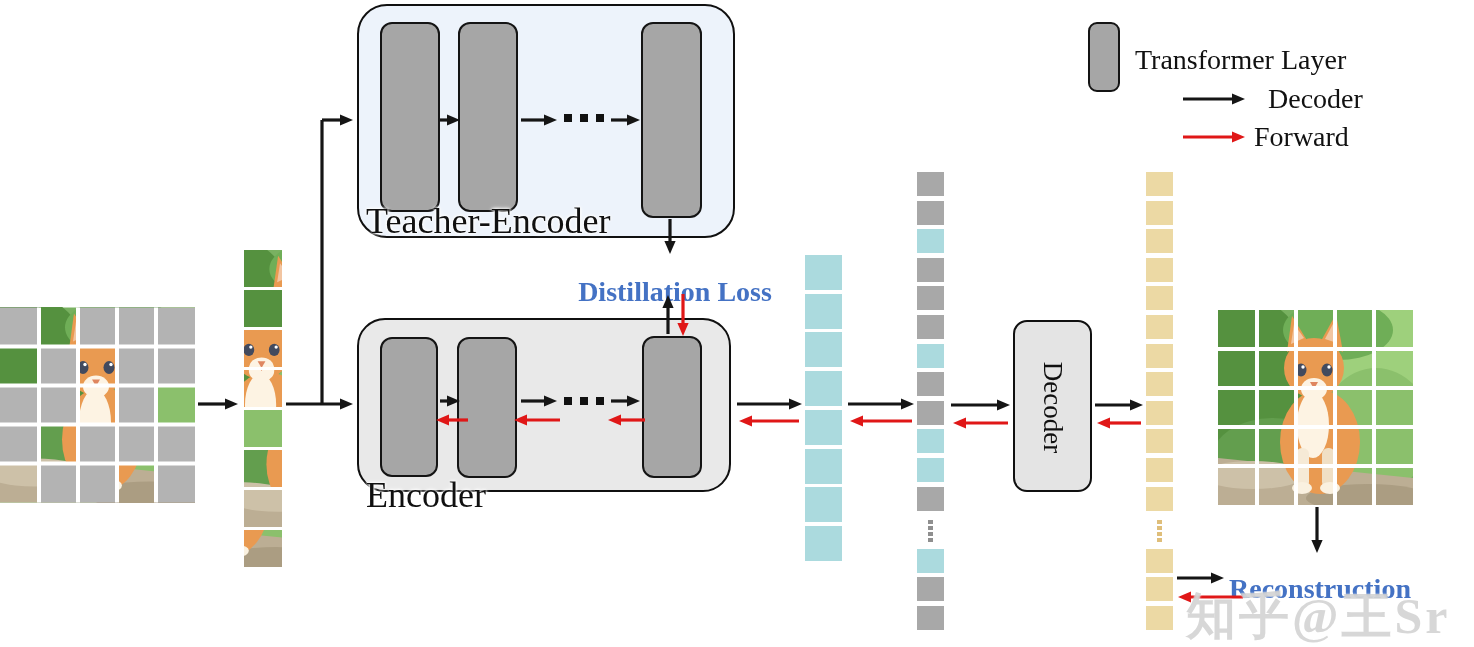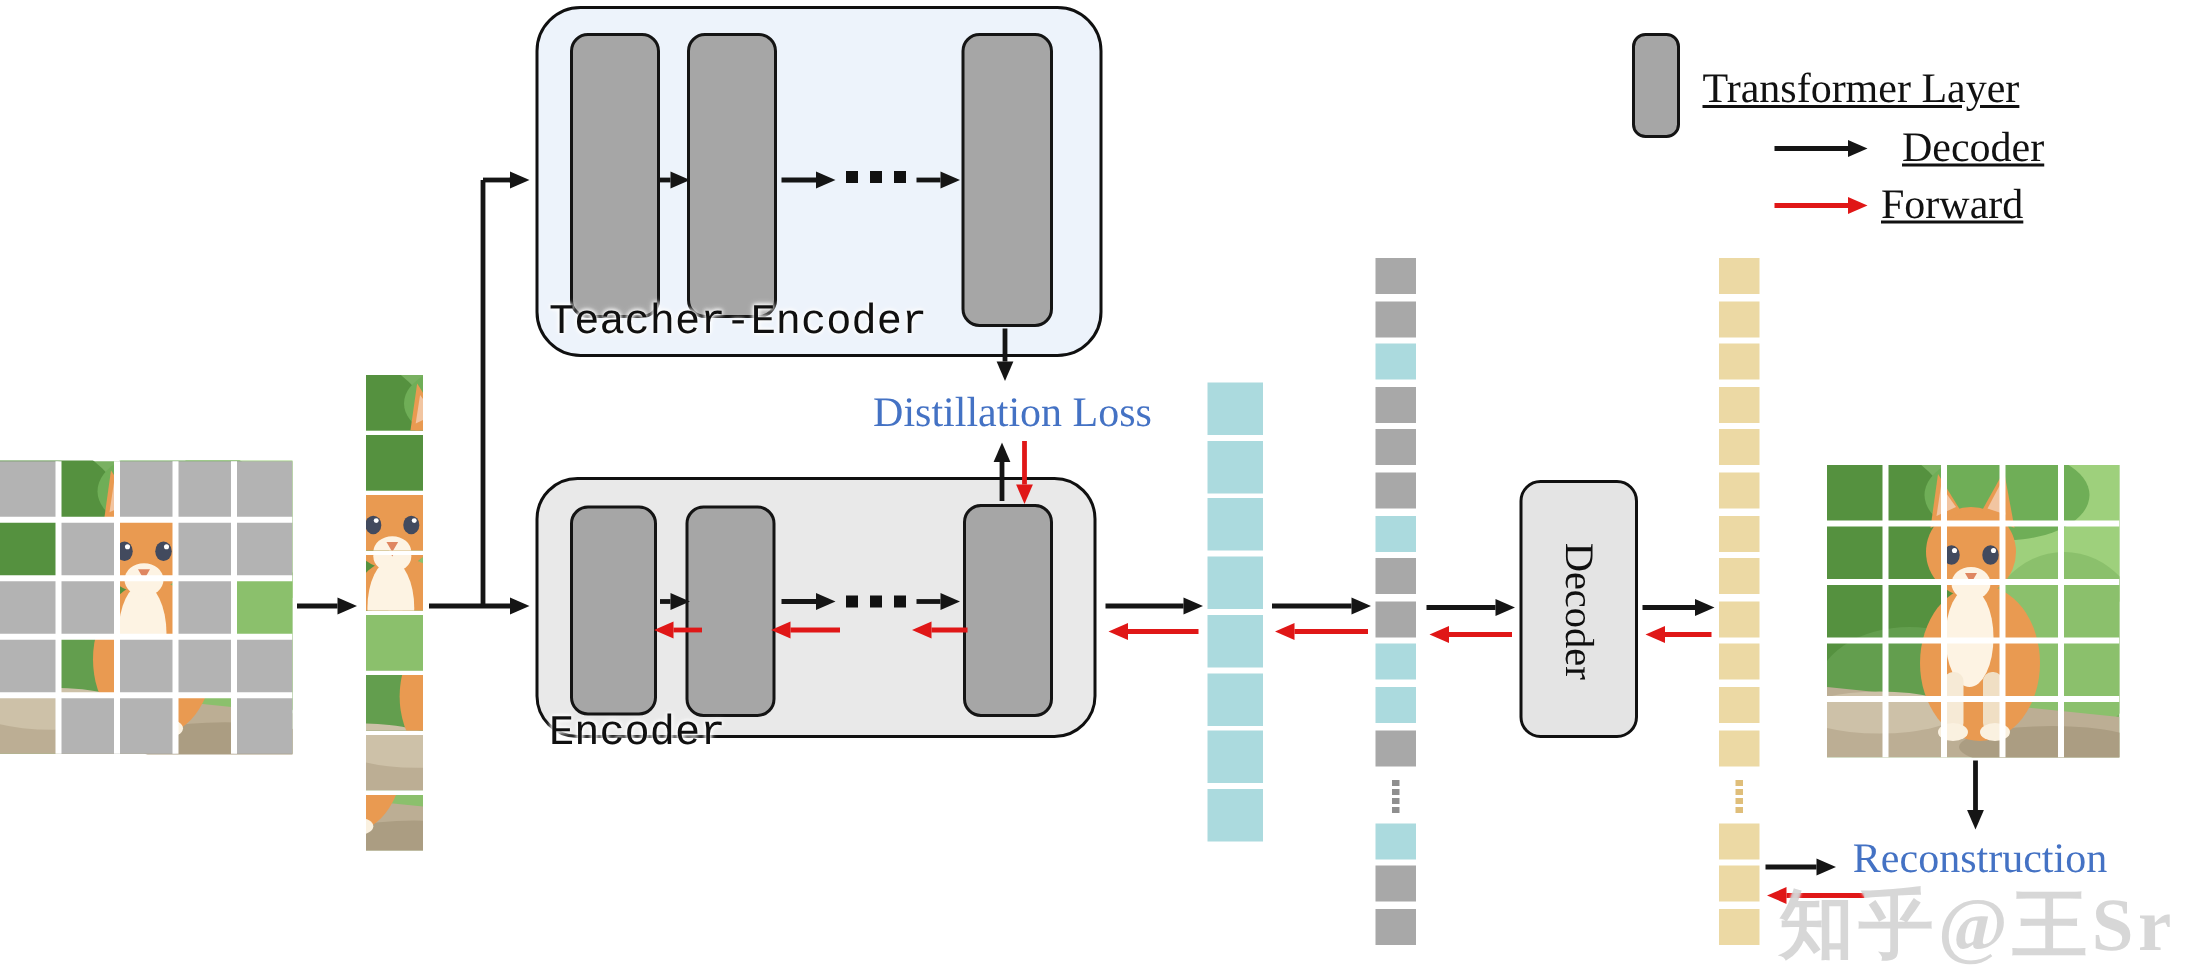--- a/index.html
+++ b/index.html
@@ -3,24 +3,24 @@
 <meta charset="utf-8">
 <style>
   html,body{margin:0;padding:0;background:#fff;}
   .canvas{position:relative;width:1474px;height:647px;background:#fff;overflow:hidden;
           font-family:"Liberation Serif", serif;}
   .abs{position:absolute;}
   
   .modbox{position:absolute;border:2.5px solid #101010;box-sizing:border-box;}
   .tlayer{position:absolute;border:2px solid #141414;border-radius:12px;box-sizing:border-box;}
   
-  .modlabel{position:absolute;font-size:28px;color:#101010;white-space:nowrap;
-            text-shadow:0 0 3px #fff,0 0 3px #fff,0 0 5px #fff;font-family:Liberation Mono, monospace;}
-  .losslabel{position:absolute;font-weight:normal;font-size:28px;text-align:center;line-height:30px;z-index:4;}
-  .legendtext{position:absolute;font-size:28px;color:#111;white-space:nowrap;text-decoration:underline;}
+  .modlabel{position:absolute;font-size:36px;color:#101010;white-space:nowrap;
+            text-shadow:0 0 3px #fff,0 0 3px #fff,0 0 5px #fff;}
+  .losslabel{position:absolute;font-weight:bold;font-size:28px;text-align:center;line-height:30px;z-index:4;margin-top:16px;}
+  .legendtext{position:absolute;font-size:28px;color:#111;white-space:nowrap;}
   .hdots{position:absolute;display:flex;gap:8px;align-items:center;z-index:2;}
   .hdots i{display:block;width:8px;height:8px;background:#111;}
   .tok{position:absolute;z-index:2;}
   .tdot{position:absolute;width:5px;height:4px;z-index:2;}
   .decoder-text{position:absolute;font-size:27px;color:#101010;white-space:nowrap;
                 transform:rotate(90deg);transform-origin:center center;}
   .watermark{position:absolute;z-index:6;font-size:50px;letter-spacing:3px;font-weight:bold;
              color:rgba(190,190,190,0.62);white-space:nowrap;
              text-shadow:0 0 2px rgba(255,255,255,.9);}
   #connectors{position:absolute;left:0;top:0;z-index:5;pointer-events:none;}

